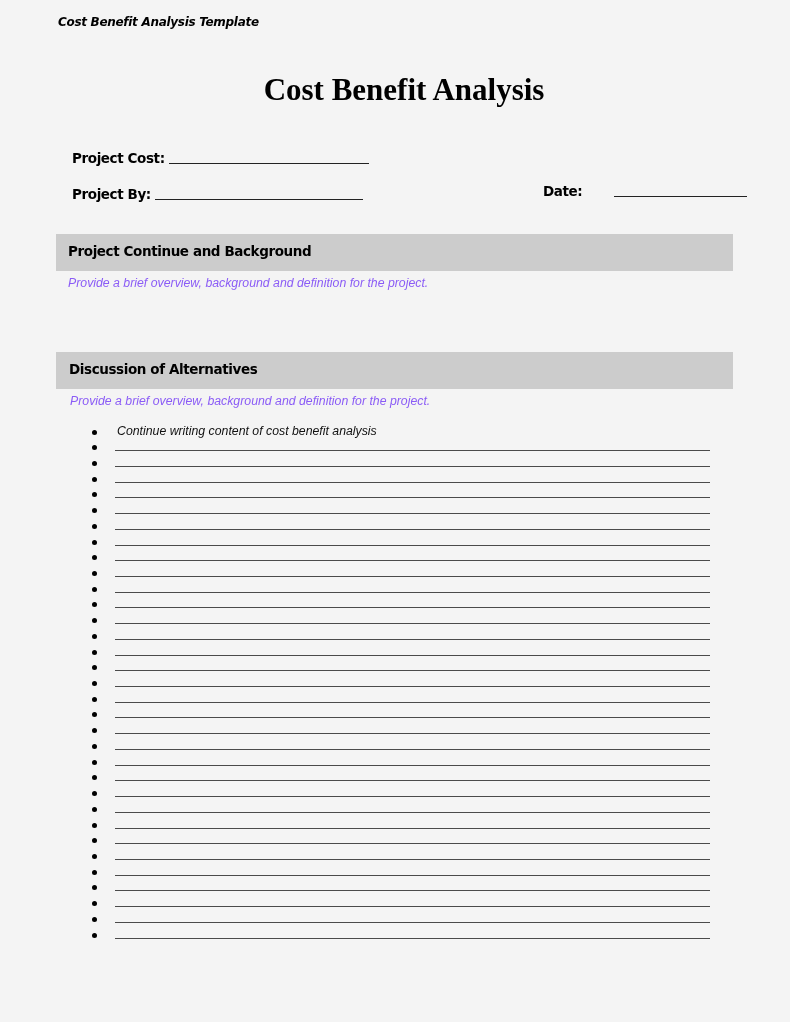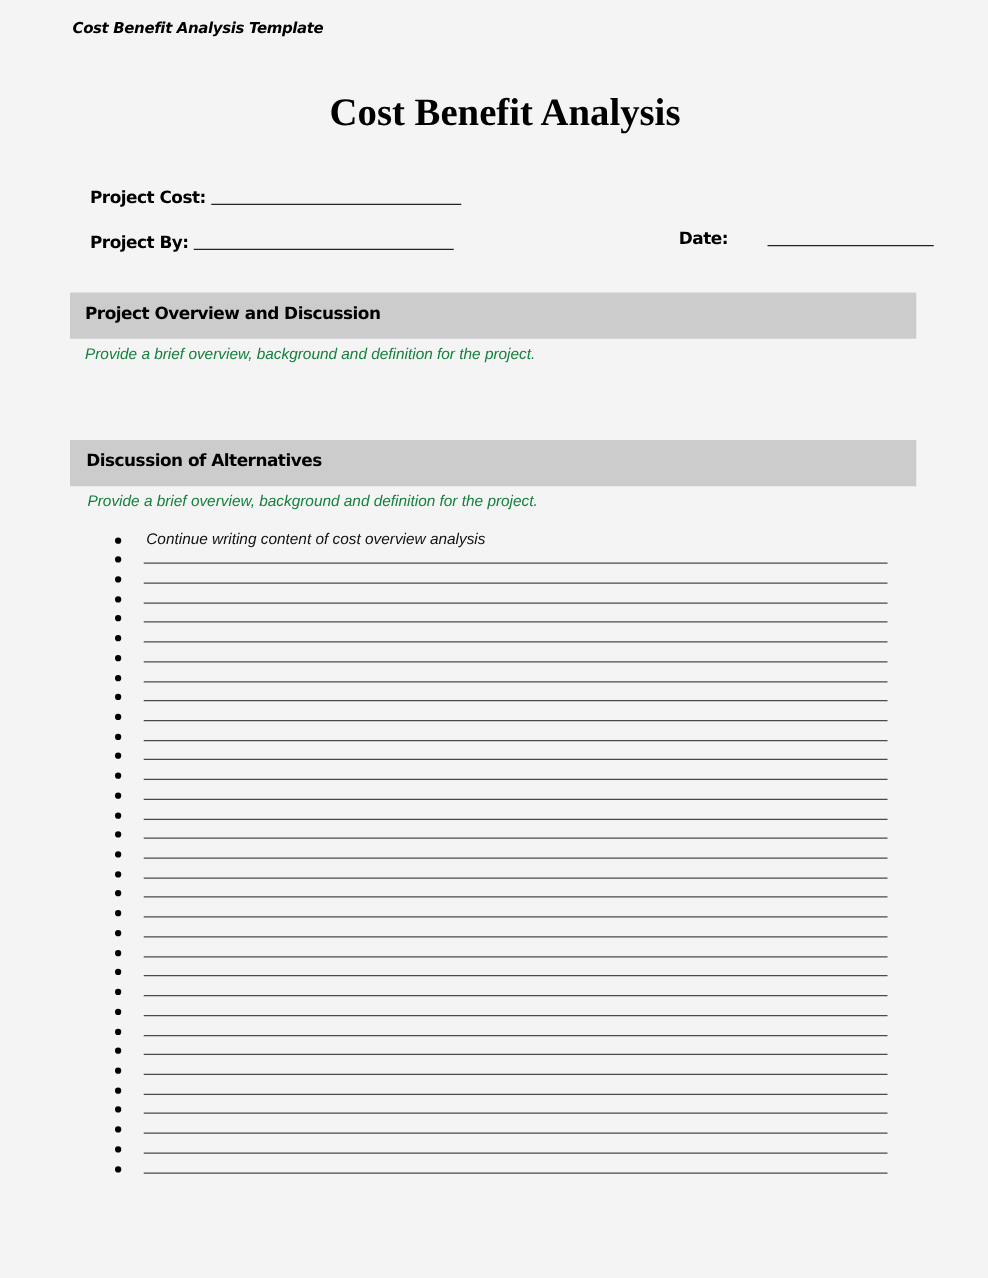--- a/index.html
+++ b/index.html
@@ -66,21 +66,21 @@
     font-weight: bold;
     font-size: 13.5px;
     letter-spacing: -0.4px;
     white-space: nowrap;
   }
   .desc {
     font-family: "Liberation Sans", sans-serif;
     font-style: italic;
     font-size: 12.3px;
     white-space: nowrap;
-    color: #15803d;
+    color: #8b5cf6;
   }
   .bullet-list {
     left: 0;
     top: 0;
     width: 790px;
     margin: 0;
     padding: 0;
     list-style: none;
   }
   .bullet-row {
@@ -133,33 +133,33 @@
   <span>Project By:</span>
   <span class="blank" style="width:208px;"></span>
 </div>
 
 <div class="abs field" style="left:543px; top:183px;gap:28px;">
   <span>Date:</span>
   <span class="blank" style="width:133px;"></span>
 </div>
 
 <div class="abs section-bar" style="top:234px;">
-  <span class="section-title">Project Overview and Discussion</span>
+  <span class="section-title">Project Continue and Background</span>
 </div>
 <div class="abs desc" style="left:68px; top:276px;">Provide a brief overview, background and definition for the project.</div>
 
 <div class="abs section-bar" style="top:352px;">
   <span class="section-title" style="left:13px;">Discussion of Alternatives</span>
 </div>
 <div class="abs desc" style="left:70px; top:394px;">Provide a brief overview, background and definition for the project.</div>
 
 <ul class="abs bullet-list" id="bullet-list">
     <li class="bullet-row" style="top: 424.5px;">
       <span class="bullet-dot"></span>
-      <span class="bullet-text">Continue writing content of cost overview analysis</span>
+      <span class="bullet-text">Continue writing content of cost benefit analysis</span>
     </li>
     <li class="bullet-row" style="top: 440.22px;">
       <span class="bullet-dot"></span>
       <span class="bullet-line"></span>
     </li>
     <li class="bullet-row" style="top: 455.94px;">
       <span class="bullet-dot"></span>
       <span class="bullet-line"></span>
     </li>
     <li class="bullet-row" style="top: 471.66px;">

